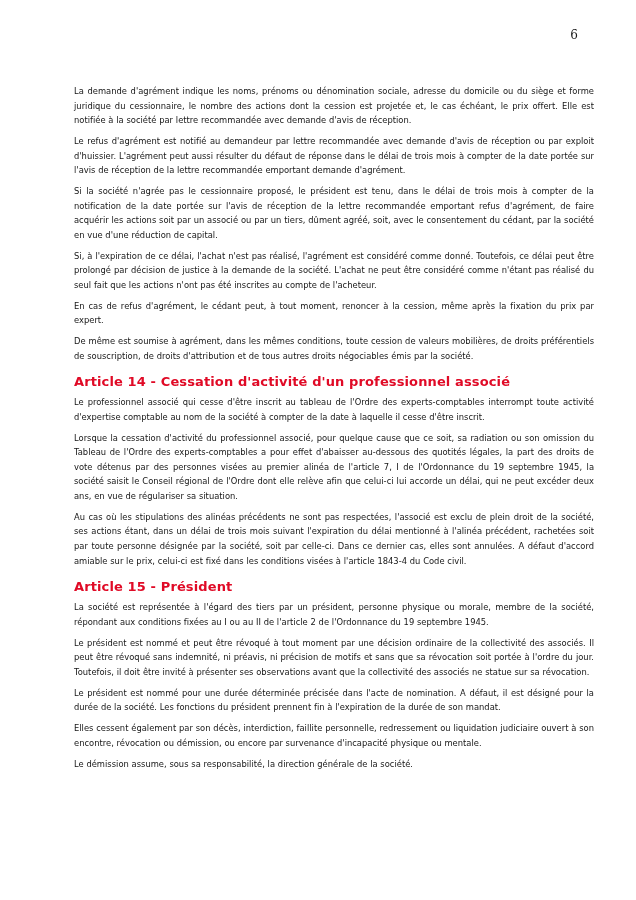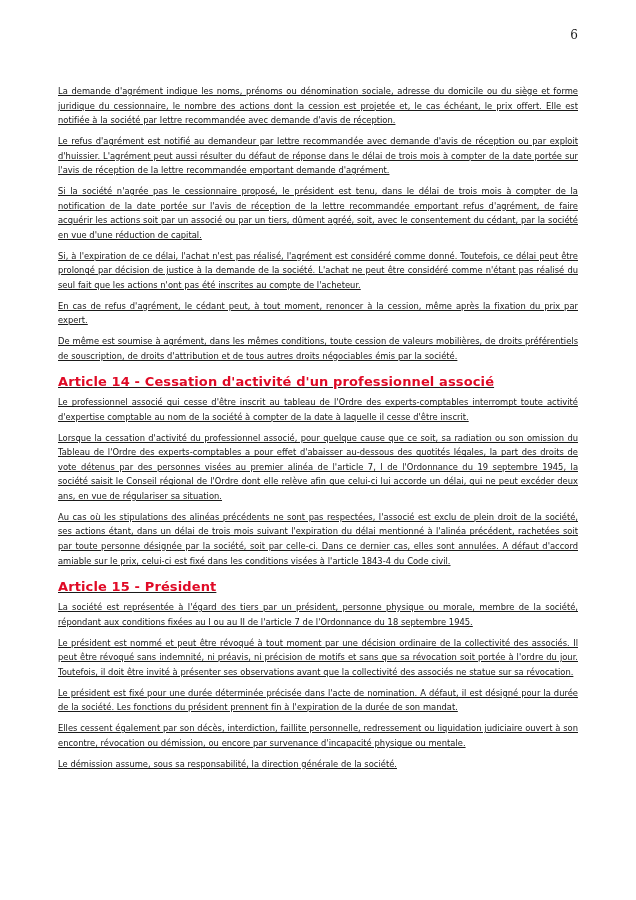--- a/index.html
+++ b/index.html
@@ -26,24 +26,23 @@
     position: absolute;
     top: 28px;
     right: 58px;
     font-family: "DejaVu Serif", serif;
     font-size: 12px;
     color: #1a1a1a;
     line-height: 14px;
   }
   .content {
     position: absolute;
-    left: 58px;
+    left: 74px;
     top: 84px;
     width: 520px;
-    text-decoration: underline;
   }
   p.body-text {
     margin: 0 0 6.4px 0;
     font-size: 8.35px;
     line-height: 14.55px;
     text-align: justify;
     text-justify: inter-word;
     color: #161616;
     letter-spacing: 0.01px;
     word-spacing: 0.1px;
@@ -73,20 +72,20 @@
       <p class="body-text">Le refus d'agrément est notifié au demandeur par lettre recommandée avec demande d'avis de réception ou par exploit d'huissier. L'agrément peut aussi résulter du défaut de réponse dans le délai de trois mois à compter de la date portée sur l'avis de réception de la lettre recommandée emportant demande d'agrément.</p>
       <p class="body-text">Si la société n'agrée pas le cessionnaire proposé, le président est tenu, dans le délai de trois mois à compter de la notification de la date portée sur l'avis de réception de la lettre recommandée emportant refus d'agrément, de faire acquérir les actions soit par un associé ou par un tiers, dûment agréé, soit, avec le consentement du cédant, par la société en vue d'une réduction de capital.</p>
       <p class="body-text">Si, à l'expiration de ce délai, l'achat n'est pas réalisé, l'agrément est considéré comme donné. Toutefois, ce délai peut être prolongé par décision de justice à la demande de la société. L'achat ne peut être considéré comme n'étant pas réalisé du seul fait que les actions n'ont pas été inscrites au compte de l'acheteur.</p>
       <p class="body-text">En cas de refus d'agrément, le cédant peut, à tout moment, renoncer à la cession, même après la fixation du prix par expert.</p>
       <p class="body-text">De même est soumise à agrément, dans les mêmes conditions, toute cession de valeurs mobilières, de droits préférentiels de souscription, de droits d'attribution et de tous autres droits négociables émis par la société.</p>
       <h2 class="article-heading">Article 14 - Cessation d'activité d'un professionnel associé</h2>
       <p class="body-text">Le professionnel associé qui cesse d'être inscrit au tableau de l'Ordre des experts-comptables interrompt toute activité d'expertise comptable au nom de la société à compter de la date à laquelle il cesse d'être inscrit.</p>
       <p class="body-text">Lorsque la cessation d'activité du professionnel associé, pour quelque cause que ce soit, sa radiation ou son omission du Tableau de l'Ordre des experts-comptables a pour effet d'abaisser au-dessous des quotités légales, la part des droits de vote détenus par des personnes visées au premier alinéa de l'article 7, I de l'Ordonnance du 19 septembre 1945, la société saisit le Conseil régional de l'Ordre dont elle relève afin que celui-ci lui accorde un délai, qui ne peut excéder deux ans, en vue de régulariser sa situation.</p>
       <p class="body-text">Au cas où les stipulations des alinéas précédents ne sont pas respectées, l'associé est exclu de plein droit de la société, ses actions étant, dans un délai de trois mois suivant l'expiration du délai mentionné à l'alinéa précédent, rachetées soit par toute personne désignée par la société, soit par celle-ci. Dans ce dernier cas, elles sont annulées. A défaut d'accord amiable sur le prix, celui-ci est fixé dans les conditions visées à l'article 1843-4 du Code civil.</p>
       <h2 class="article-heading">Article 15 - Président</h2>
-      <p class="body-text">La société est représentée à l'égard des tiers par un président, personne physique ou morale, membre de la société, répondant aux conditions fixées au I ou au II de l'article 7 de l'Ordonnance du 18 septembre 1945.</p>
+      <p class="body-text">La société est représentée à l'égard des tiers par un président, personne physique ou morale, membre de la société, répondant aux conditions fixées au I ou au II de l'article 2 de l'Ordonnance du 19 septembre 1945.</p>
       <p class="body-text">Le président est nommé et peut être révoqué à tout moment par une décision ordinaire de la collectivité des associés. Il peut être révoqué sans indemnité, ni préavis, ni précision de motifs et sans que sa révocation soit portée à l'ordre du jour. Toutefois, il doit être invité à présenter ses observations avant que la collectivité des associés ne statue sur sa révocation.</p>
-      <p class="body-text">Le président est fixé pour une durée déterminée précisée dans l'acte de nomination. A défaut, il est désigné pour la durée de la société. Les fonctions du président prennent fin à l'expiration de la durée de son mandat.</p>
+      <p class="body-text">Le président est nommé pour une durée déterminée précisée dans l'acte de nomination. A défaut, il est désigné pour la durée de la société. Les fonctions du président prennent fin à l'expiration de la durée de son mandat.</p>
       <p class="body-text">Elles cessent également par son décès, interdiction, faillite personnelle, redressement ou liquidation judiciaire ouvert à son encontre, révocation ou démission, ou encore par survenance d'incapacité physique ou mentale.</p>
       <p class="body-text">Le démission assume, sous sa responsabilité, la direction générale de la société.</p>
     </div>
 
 </div>
 
 </body></html>

